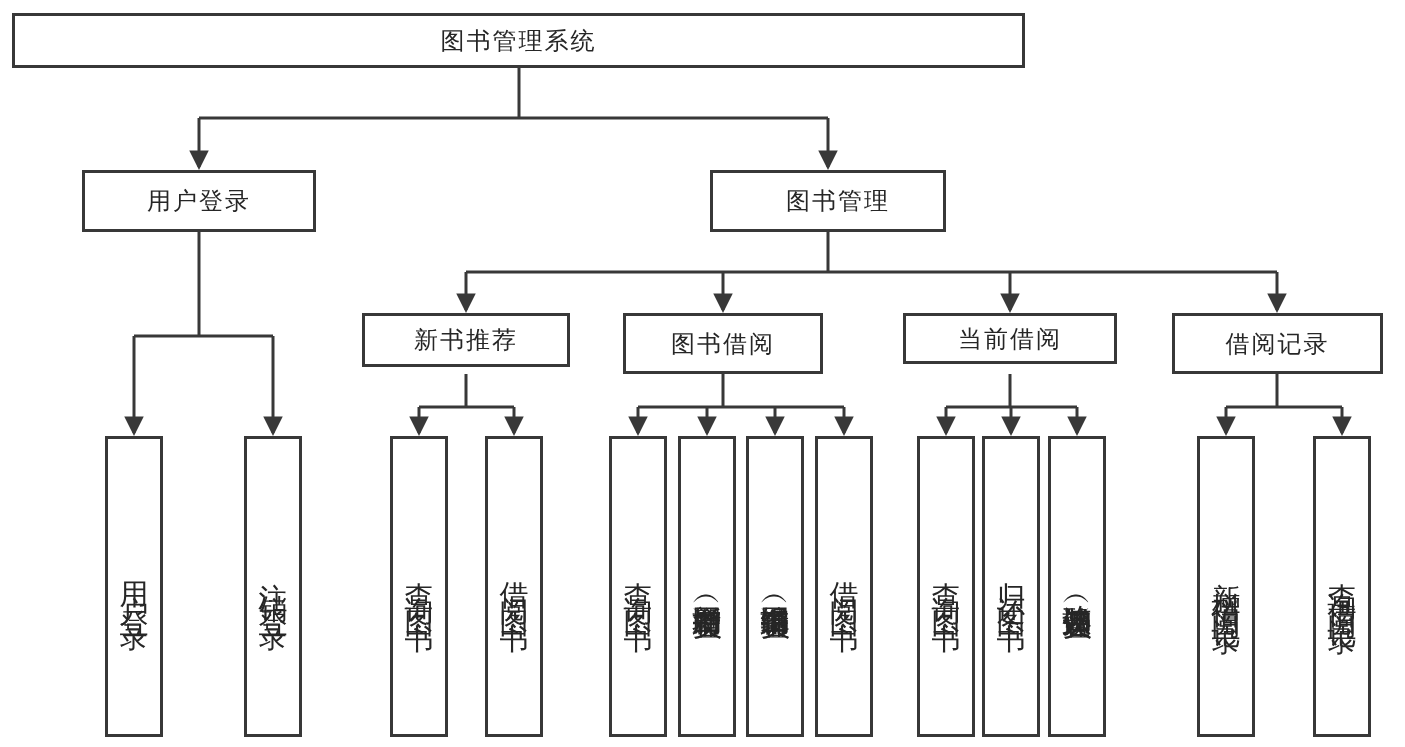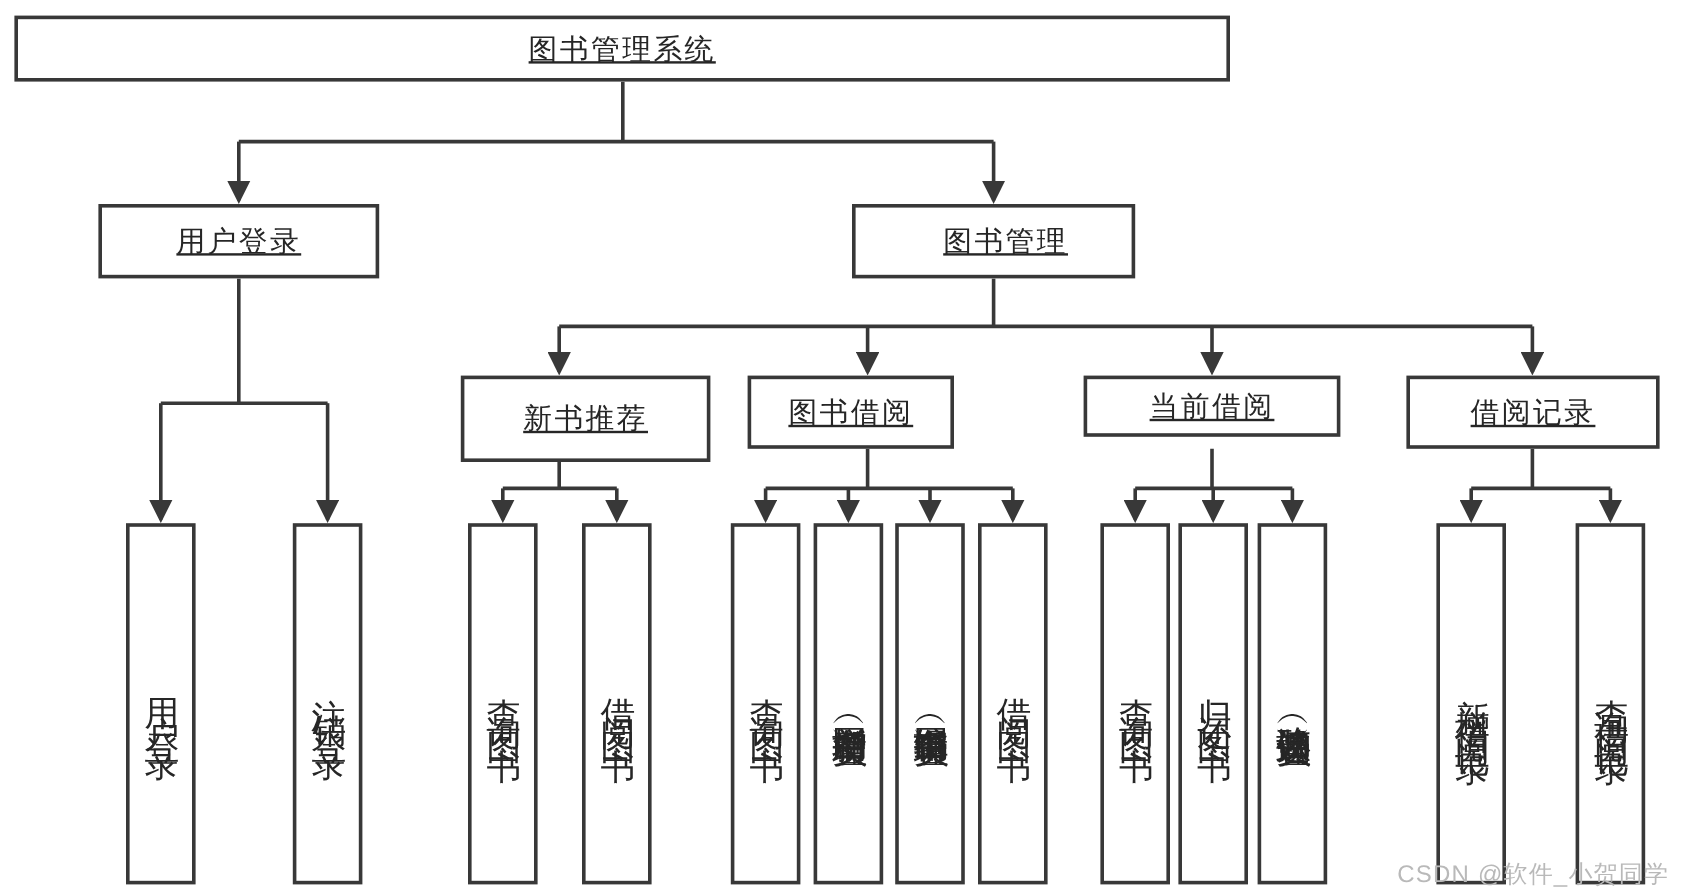--- a/index.html
+++ b/index.html
@@ -34,21 +34,20 @@
     display: flex;
     align-items: center;
     justify-content: center;
     color: #262626;
     z-index: 2;
   }
   .hnode span {
     font-size: 24px;
     letter-spacing: 2px;
     white-space: nowrap;
-    text-decoration: underline;
   }
   .node.root span {
     font-size: 24px;
     letter-spacing: 2px;
   }
   .vnode span {
     writing-mode: vertical-rl;
     text-orientation: mixed;
     font-size: 29px;
     line-height: 1;
@@ -110,24 +109,24 @@
   <div id="nodes">
       <div class="node hnode root" style="left: 12px; top: 13px; width: 1013px; height: 55px;">
         <span>图书管理系统</span>
       </div>
       <div class="node hnode" style="left: 82px; top: 170px; width: 234px; height: 62px;">
         <span>用户登录</span>
       </div>
       <div class="node hnode" style="left: 710px; top: 170px; width: 236px; height: 62px; padding-left: 20px;">
         <span>图书管理</span>
       </div>
-      <div class="node hnode" style="left: 384px; top: 313px; width: 208px; height: 72px;">
+      <div class="node hnode" style="left: 362px; top: 313px; width: 208px; height: 54px;">
         <span>新书推荐</span>
       </div>
-      <div class="node hnode" style="left: 623px; top: 313px; width: 172px; height: 61px; align-items: center;">
+      <div class="node hnode" style="left: 623px; top: 313px; width: 200px; height: 61px; align-items: center;">
         <span>图书借阅</span>
       </div>
       <div class="node hnode" style="left: 903px; top: 313px; width: 214px; height: 51px;">
         <span>当前借阅</span>
       </div>
       <div class="node hnode" style="left: 1172px; top: 313px; width: 211px; height: 61px;">
         <span>借阅记录</span>
       </div>
       <div class="node vnode" style="left: 105px; top: 436px; width: 58px; height: 301px;">
         <span style="letter-spacing: 14px;">用户登录</span>
@@ -163,14 +162,13 @@
         <span style="letter-spacing: 1px;">确认归还（管理员）</span>
       </div>
       <div class="node vnode" style="left: 1197px; top: 436px; width: 58px; height: 301px;">
         <span style="letter-spacing: 9px;">新增借阅记录</span>
       </div>
       <div class="node vnode" style="left: 1313px; top: 436px; width: 58px; height: 301px;">
         <span style="letter-spacing: 9px;">查询借阅记录</span>
       </div>
     </div>
 
-  <div class="watermark">CSDN @软件_小贺同学</div>
 </div>
 
 </body></html>

